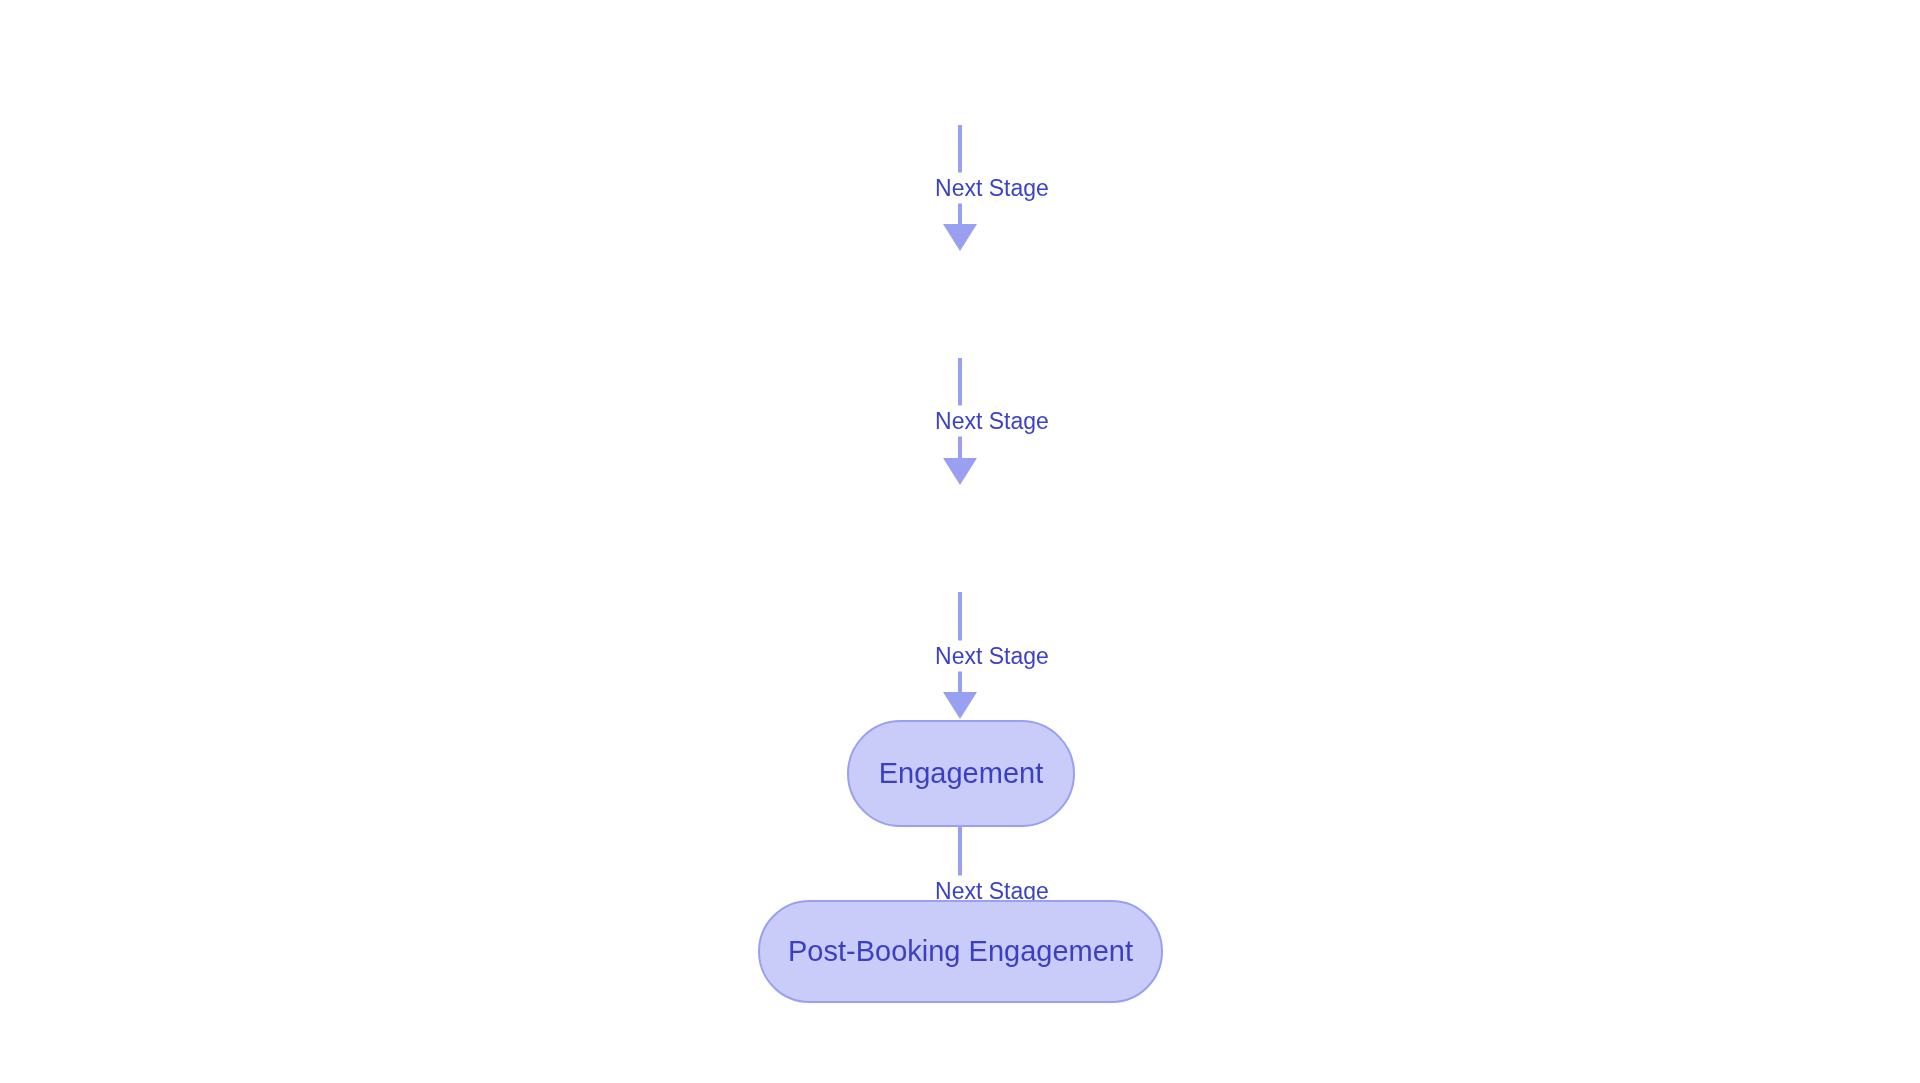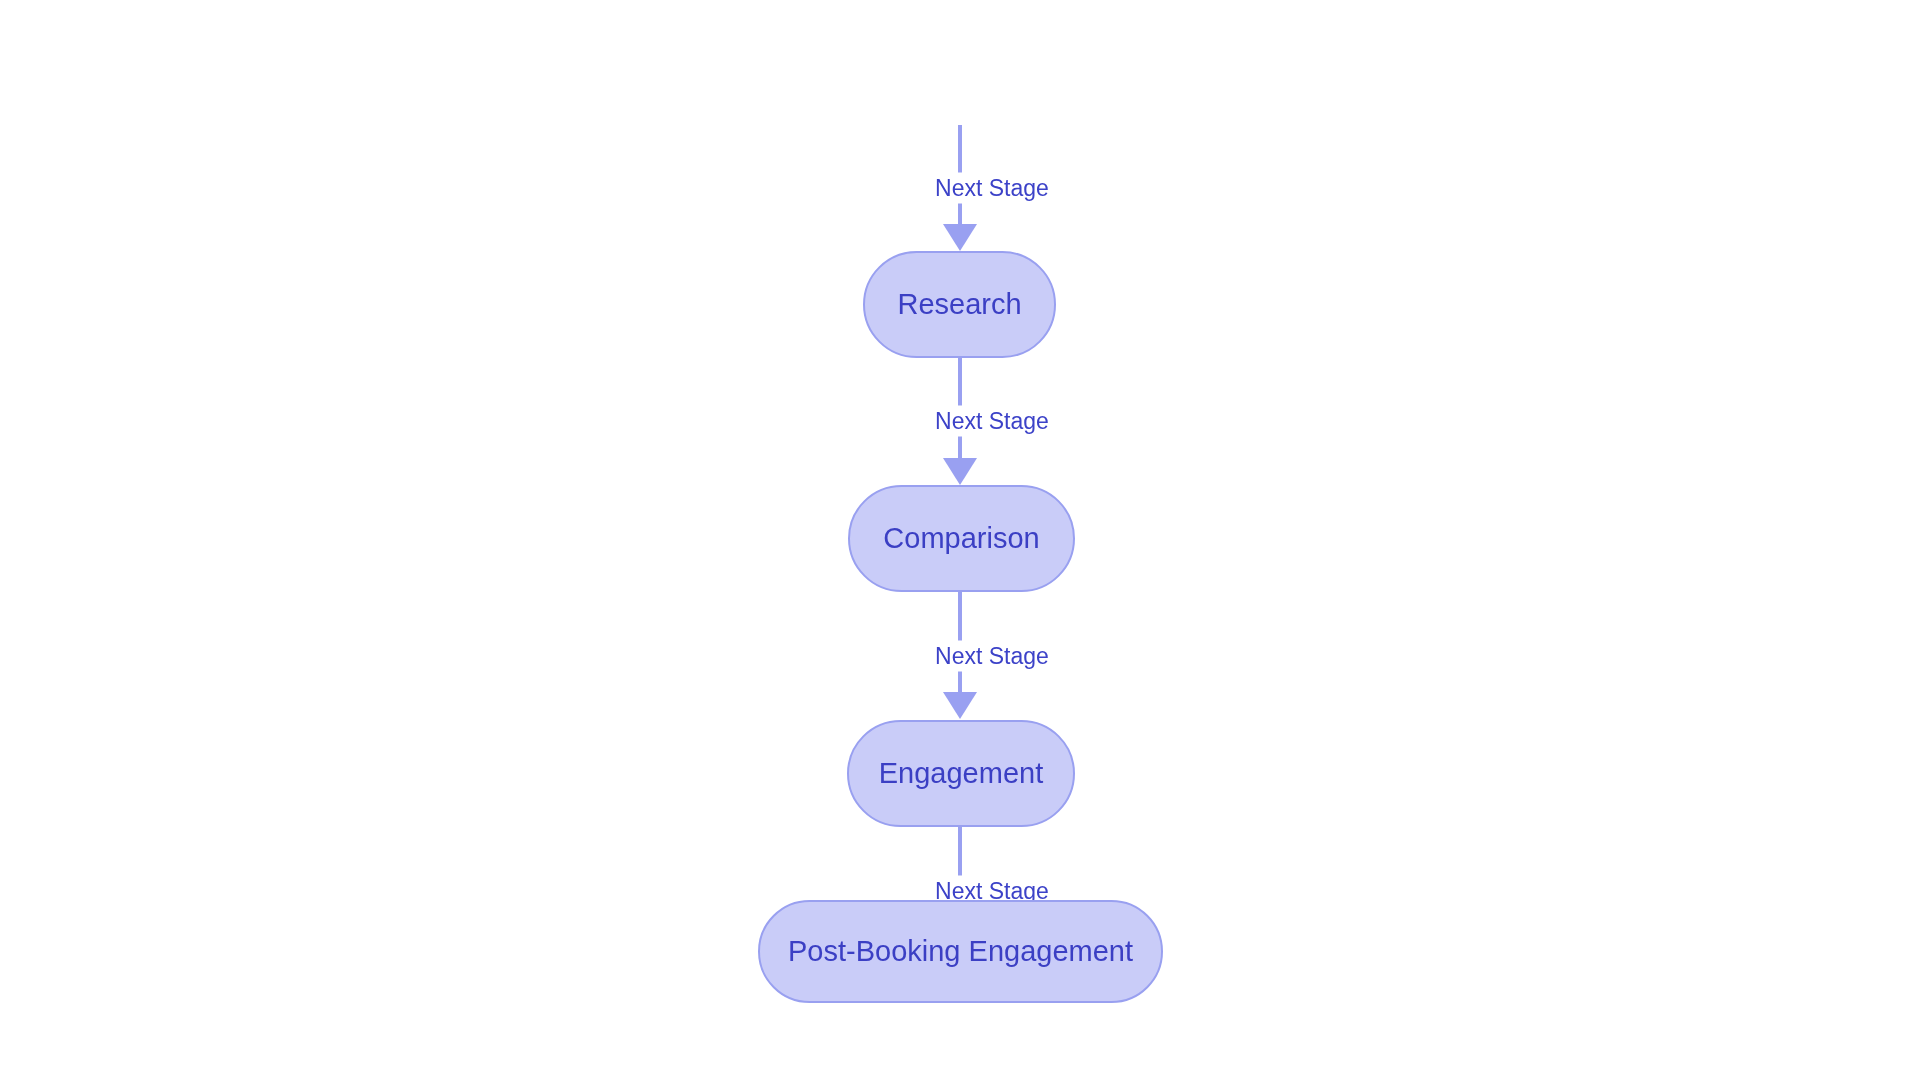--- a/index.html
+++ b/index.html
@@ -98,18 +98,16 @@
   <div class="edge-label eb2">Next Stage</div>
 
   <div class="edge-line el3"></div>
   <div class="arrowhead ea3"></div>
   <div class="edge-label eb3">Next Stage</div>
 
   <div class="edge-line el4"></div>
   <div class="arrowhead ea4"></div>
   <div class="edge-label eb4">Next Stage</div>
 
-  <div class="node n2">Research</div>
-  <div class="node n3">Comparison</div>
   <div class="node n4">Engagement</div>
   <div class="node n5">Post-Booking Engagement</div>
 
 </div>
 
 </body></html>

